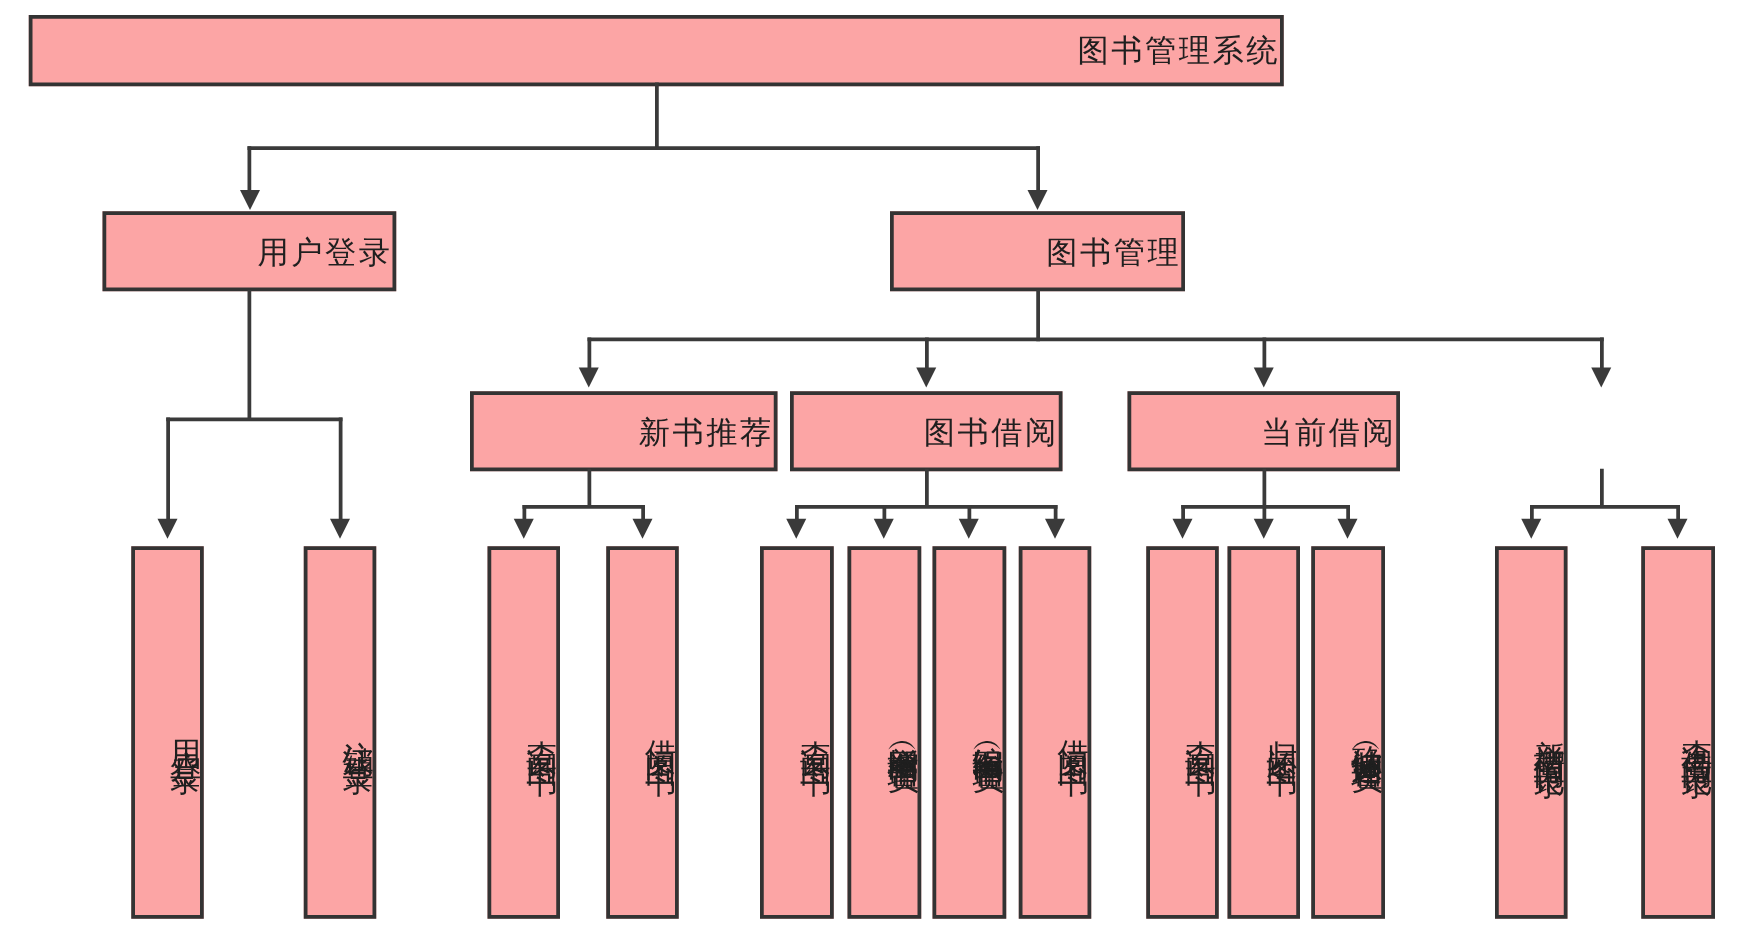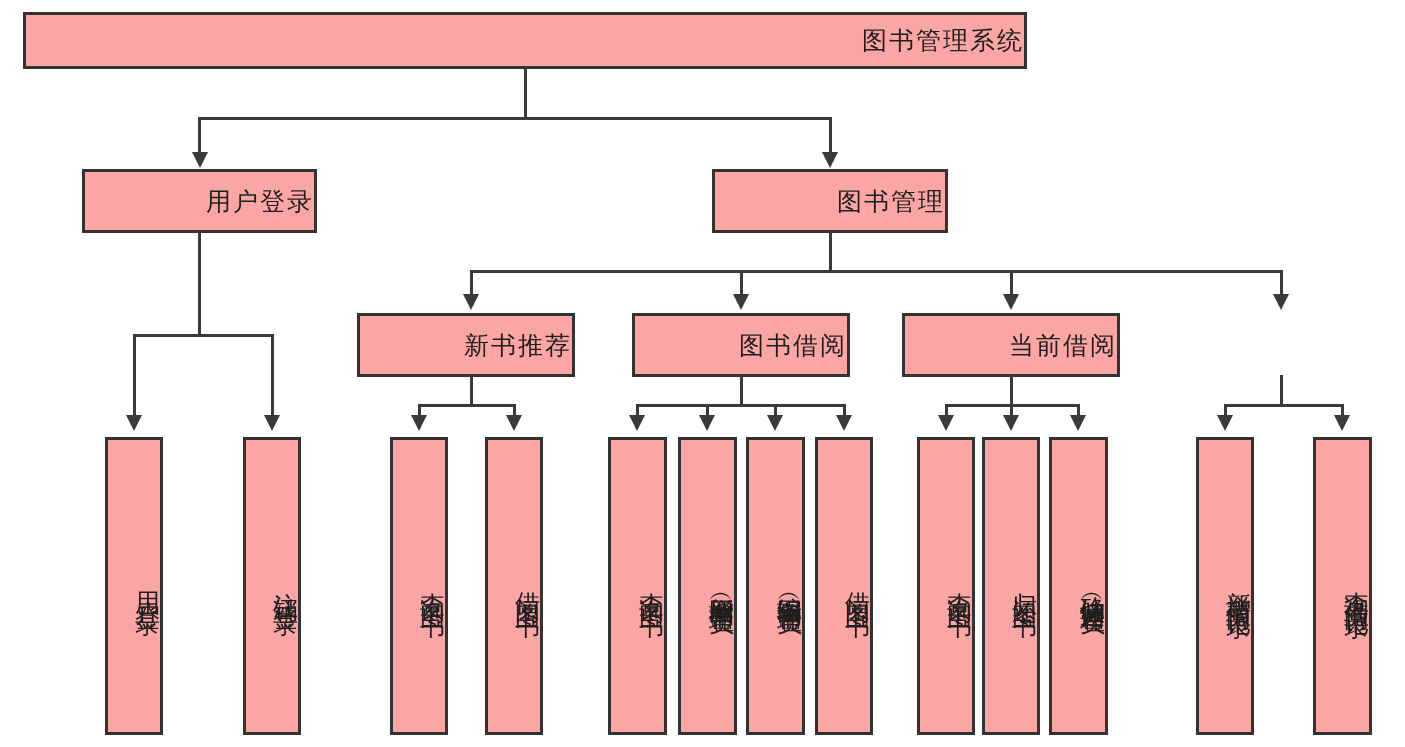--- a/index.html
+++ b/index.html
@@ -63,21 +63,21 @@
   <div class="hline" style="left:469.5px; top:270px; width:813px;"></div>
   <div class="vline" style="left:469.5px; top:270px; height:25px;"></div>
   <div class="arrow" style="left:463px; top:294px;"></div>
   <div class="vline" style="left:739.5px; top:270px; height:25px;"></div>
   <div class="arrow" style="left:733px; top:294px;"></div>
   <div class="vline" style="left:1009.5px; top:270px; height:25px;"></div>
   <div class="arrow" style="left:1003px; top:294px;"></div>
   <div class="vline" style="left:1279.5px; top:270px; height:25px;"></div>
   <div class="arrow" style="left:1273px; top:294px;"></div>
 
-  <div class="box" style="left:357px; top:313px; width:218px; height:64px;padding-left:40px;">
+  <div class="box" style="left:376px; top:313px; width:246px; height:64px;padding-left:40px;">
     <span class="hlabel">新书推荐</span>
   </div>
   <div class="box" style="left:902px; top:313px; width:218px; height:64px;">
     <span class="hlabel">当前借阅</span>
   </div>
   <div class="box" style="left:632px; top:313px; width:218px; height:64px;">
     <span class="hlabel">图书借阅</span>
   </div>
 
   <div class="vline" style="left:469.5px; top:375px; height:31px;"></div>

